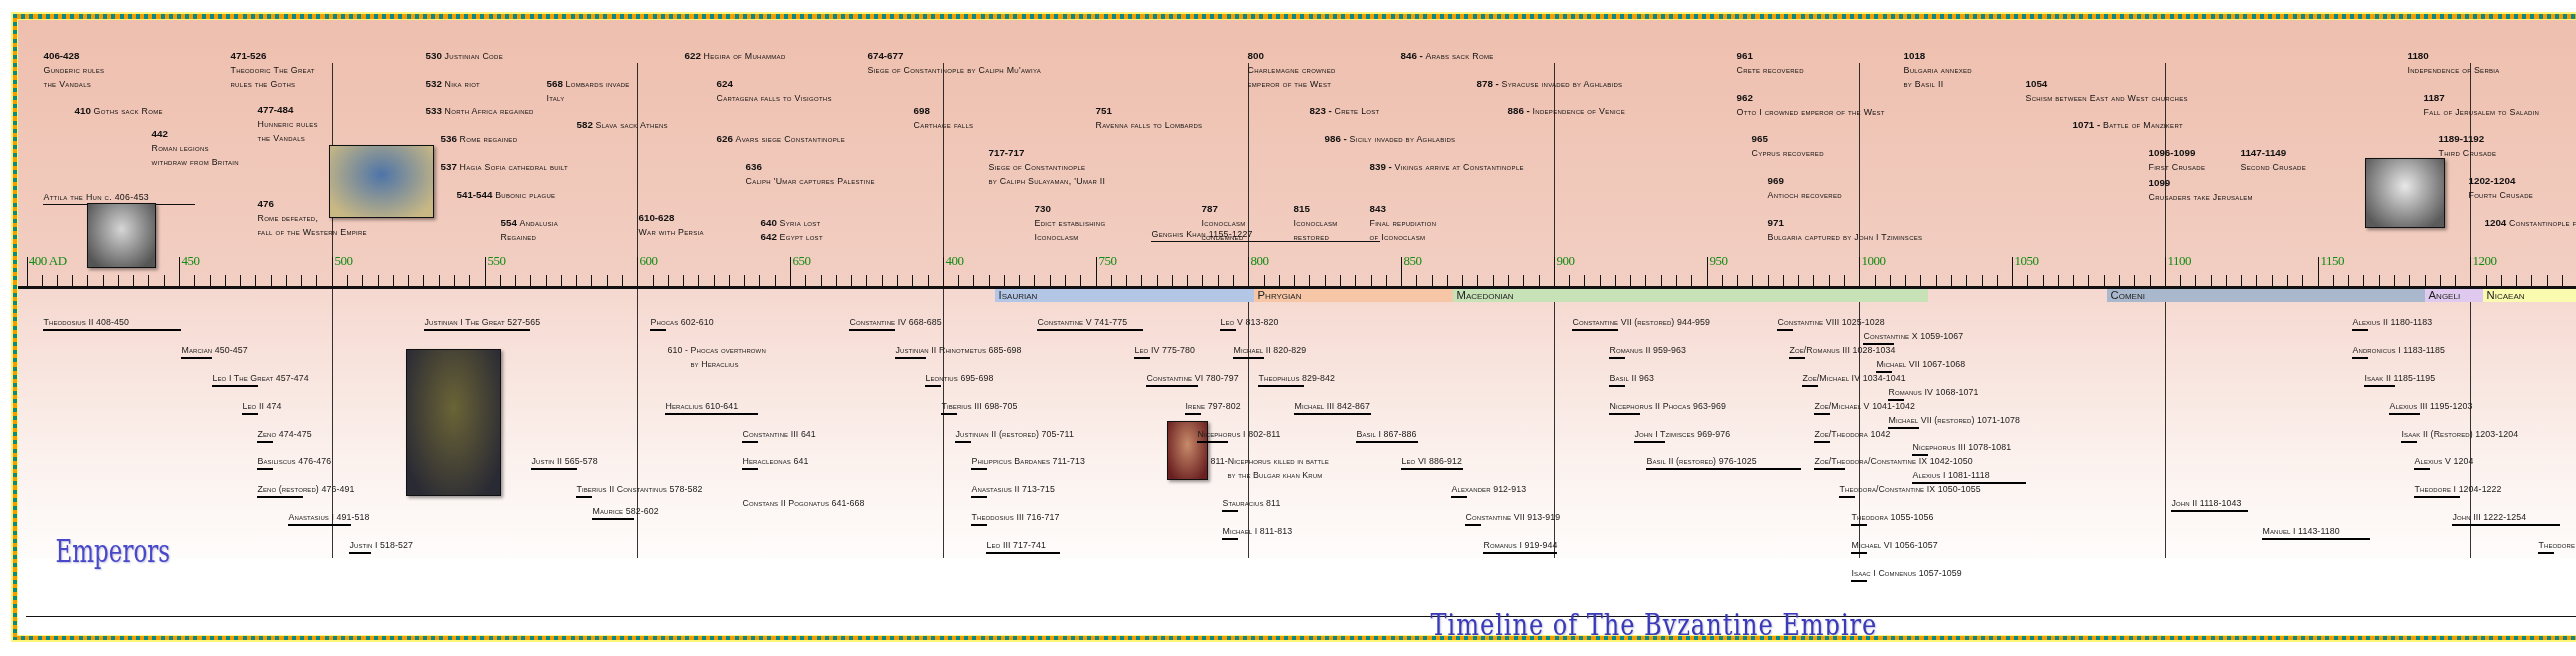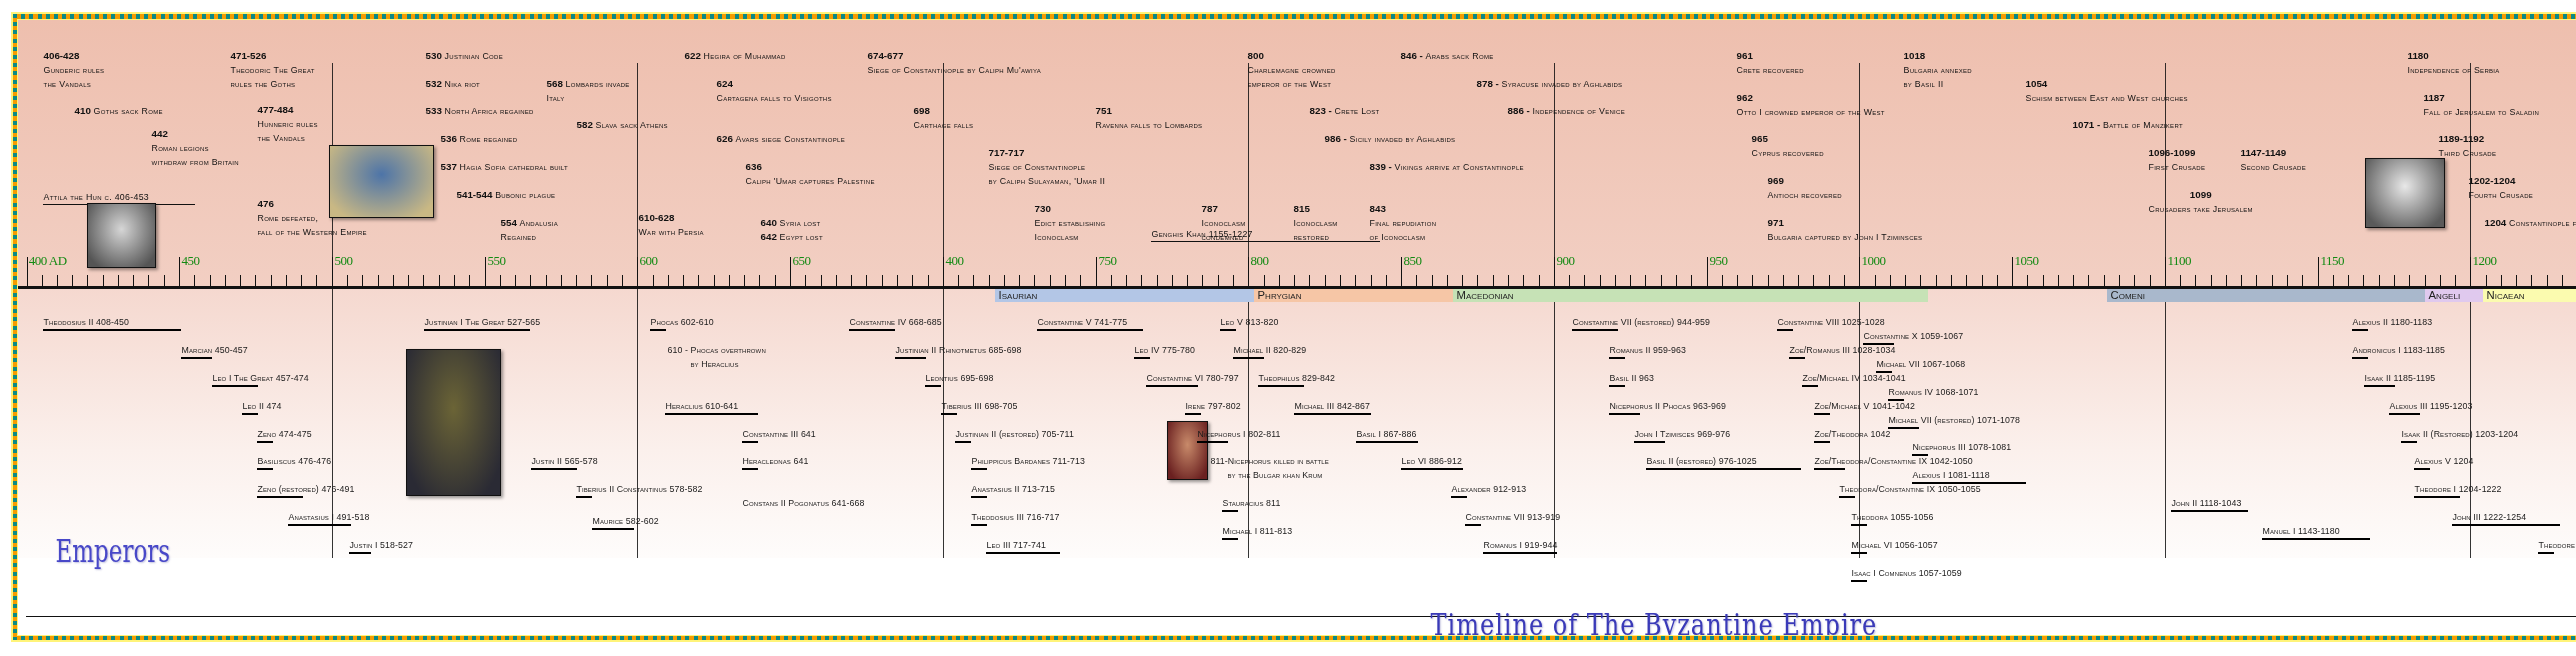--- a/index.html
+++ b/index.html
@@ -280,21 +280,21 @@
         <div class="ev" style="left: 1718px; top: 29px;"><span class="yr">961</span><br><span>Crete recovered</span></div>
         <div class="ev" style="left: 1718px; top: 71px;"><span class="yr">962</span><br><span>Otto I crowned emperor of the West</span></div>
         <div class="ev" style="left: 1733px; top: 112px;"><span class="yr">965</span><br><span>Cyprus recovered</span></div>
         <div class="ev" style="left: 1749px; top: 154px;"><span class="yr">969</span><br><span>Antioch recovered</span></div>
         <div class="ev" style="left: 1749px; top: 196px;"><span class="yr">971</span><br><span>Bulgaria captured by John I Tziminsces</span></div>
         <div class="ev" style="left: 1885px; top: 29px;"><span class="yr">1018</span><br><span>Bulgaria annexed</span><br><span>by Basil II</span></div>
         <div class="ev" style="left: 2007px; top: 57px;"><span class="yr">1054</span><br><span>Schism between East and West churches</span></div>
         <div class="ev" style="left: 2054px; top: 98px;"><span class="yr">1071 - </span><span>Battle of Manzikert</span></div>
         <div class="ev" style="left: 2130px; top: 126px;"><span class="yr">1096-1099</span><br><span>First Crusade</span></div>
         <div class="ev" style="left: 2222px; top: 126px;"><span class="yr">1147-1149</span><br><span>Second Crusade</span></div>
-        <div class="ev" style="left: 2130px; top: 168px; text-align: center;"><span class="yr">1099</span><br><span>Crusaders take Jerusalem</span></div>
+        <div class="ev" style="left: 2130px; top: 156px;"><span class="yr">1099</span><br><span>Crusaders take Jerusalem</span></div>
         <div class="ev" style="left: 2389px; top: 29px;"><span class="yr">1180</span><br><span>Independence of Serbia</span></div>
         <div class="ev" style="left: 2405px; top: 71px;"><span class="yr">1187</span><br><span>Fall of Jerusalem to Saladin</span></div>
         <div class="ev" style="left: 2420px; top: 112px;"><span class="yr">1189-1192</span><br><span>Third Crusade</span></div>
         <div class="ev" style="left: 2450px; top: 154px;"><span class="yr">1202-1204</span><br><span>Fourth Crusade</span></div>
         <div class="ev" style="left: 2466px; top: 196px;"><span class="yr">1204 </span><span>Constantinople falls during Fourth Crusade</span></div>
         <div class="ev ul" style="left: 25px; top: 170px; width: 152px;">Attila the Hun c. 406-453</div>
         <div class="ev ul" style="left: 1133px; top: 207px; width: 229px;">Genghis Khan 1155-1227</div>
         <div class="pic" style="left: 69px; top: 183px; width: 67px; height: 63px; background: radial-gradient(at 50% 40%, rgb(214, 214, 214) 0%, rgb(85, 85, 85) 85%);"></div>
         <div class="pic" style="left: 311px; top: 125px; width: 103px; height: 71px; background: radial-gradient(at 50% 40%, rgb(77, 116, 168) 0%, rgb(201, 184, 132) 85%);"></div>
         <div class="pic" style="left: 2347px; top: 138px; width: 78px; height: 68px; background: radial-gradient(at 50% 40%, rgb(232, 232, 232) 0%, rgb(90, 90, 90) 85%);"></div>
@@ -305,21 +305,21 @@
         <div class="emp" style="left: 194px; top: 353px;">Leo I The Great 457-474<div class="bar" style="width: 46px;"></div></div>
         <div class="emp" style="left: 224px; top: 381px;">Leo II 474<div class="bar" style="width: 15.5px;"></div></div>
         <div class="emp" style="left: 239px; top: 409px;">Zeno 474-475<div class="bar" style="width: 15.5px;"></div></div>
         <div class="emp" style="left: 239px; top: 436px;">Basiliscus 476-476<div class="bar" style="width: 15.5px;"></div></div>
         <div class="emp" style="left: 239px; top: 464px;">Zeno (restored) 476-491<div class="bar" style="width: 46px;"></div></div>
         <div class="emp" style="left: 270px; top: 492px;">Anastasius I 491-518<div class="bar" style="width: 63px;"></div></div>
         <div class="emp" style="left: 331px; top: 520px;">Justin I 518-527<div class="bar" style="width: 21.6px;"></div></div>
         <div class="emp" style="left: 406px; top: 297px;">Justinian I The Great 527-565<div class="bar" style="width: 106px;"></div></div>
         <div class="emp" style="left: 513px; top: 436px;">Justin II 565-578<div class="bar" style="width: 46px;"></div></div>
         <div class="emp" style="left: 558px; top: 464px;">Tiberius II Constantinus 578-582<div class="bar" style="width: 15.5px;"></div></div>
-        <div class="emp" style="left: 574px; top: 496px; text-align: center;">Maurice 582-602<div class="bar" style="width: 42px;"></div></div>
+        <div class="emp" style="left: 574px; top: 486px; text-align: center;">Maurice 582-602<div class="bar" style="width: 42px;"></div></div>
         <div class="emp" style="left: 632px; top: 297px;">Phocas 602-610<div class="bar" style="width: 15.5px;"></div></div>
         <div class="emp" style="left: 649px; top: 325px;">610 - Phocas overthrown</div>
         <div class="emp" style="left: 672px; top: 339px;">by Heraclius</div>
         <div class="emp" style="left: 647px; top: 381px;">Heraclius 610-641<div class="bar" style="width: 93px;"></div></div>
         <div class="emp" style="left: 724px; top: 409px;">Constantine III 641<div class="bar" style="width: 15.5px;"></div></div>
         <div class="emp" style="left: 724px; top: 436px;">Heracleonas 641<div class="bar" style="width: 15.5px;"></div></div>
         <div class="emp" style="left: 724px; top: 478px;">Constans II Pogonatus 641-668</div>
         <div class="emp" style="left: 831px; top: 297px;">Constantine IV 668-685<div class="bar" style="width: 46px;"></div></div>
         <div class="emp" style="left: 877px; top: 325px;">Justinian II Rhinotmetus 685-698<div class="bar" style="width: 31px;"></div></div>
         <div class="emp" style="left: 907px; top: 353px;">Leontius 695-698<div class="bar" style="width: 15.5px;"></div></div>

